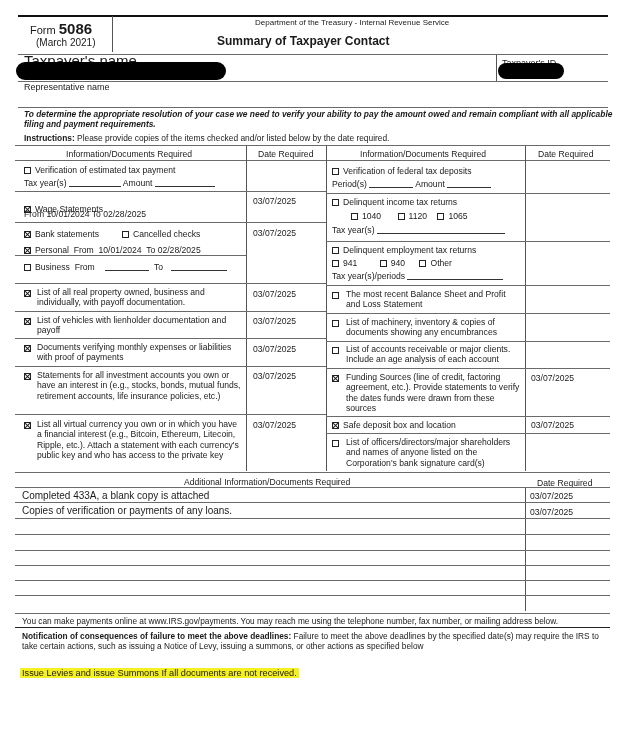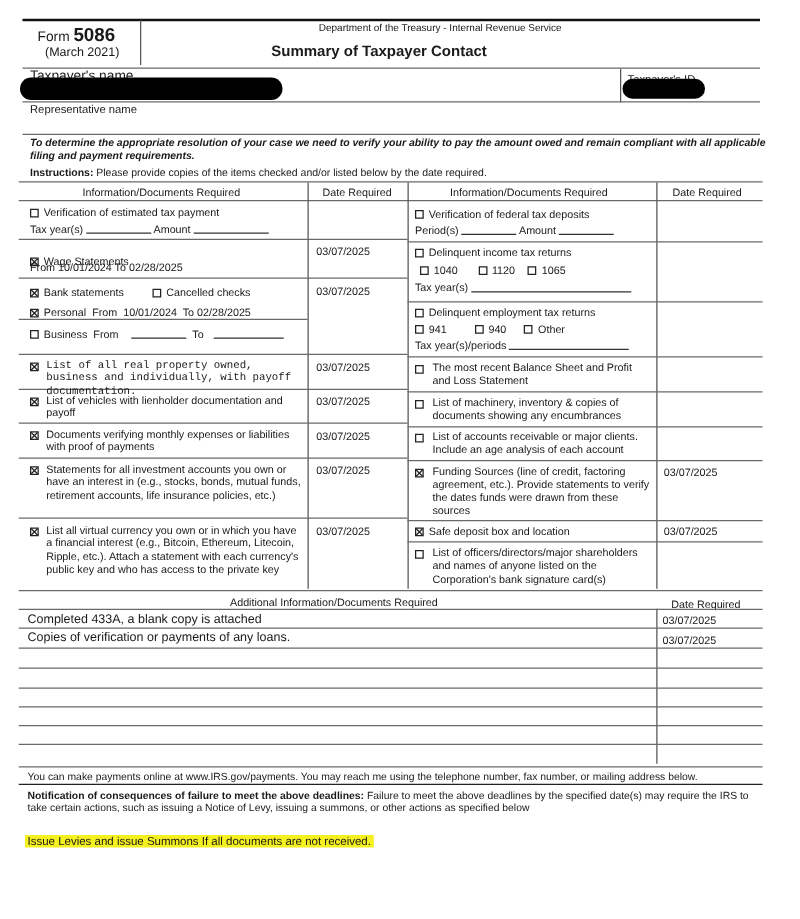--- a/index.html
+++ b/index.html
@@ -22,21 +22,21 @@
 <body>
 
 <div class="hline thick" style="left:18px; top:15px; width:590px;"></div>
 <div class="t" style="left:30px; top:22px; font-size:11px; line-height:14px;"><span>Form</span> <b style="font-size:15px;">5086</b></div>
 <div class="t" style="left:36px; top:38px; font-size:10px;">(March 2021)</div>
 <div class="vline" style="left:112px; top:16px; height:36px;"></div>
 <div class="t" style="left:255px; top:18px; font-size:8px;">Department of the Treasury - Internal Revenue Service</div>
 <div class="t" style="left:217px; top:31px; font-size:12px; line-height:20px; font-weight:bold;">Summary of Taxpayer Contact</div>
 
 <div class="hline" style="left:18px; top:54px; width:590px;"></div>
-<div class="t" style="left:24px; top:56px; font-size:11px;">Taxpayer's name</div>
+<div class="t" style="left:24px; top:56px; font-size:15px;">Taxpayer's name</div>
 <div class="redact" style="left:16px; top:62px; width:210px; height:18px;"></div>
 <div class="vline" style="left:496px; top:55px; height:27px;"></div>
 <div class="t" style="left:502px; top:58px; font-size:9px;">Taxpayer's ID</div>
 <div class="redact" style="left:498px; top:63px; width:66px; height:16px;"></div>
 <div class="hline" style="left:18px; top:81px; width:590px;"></div>
 <div class="t" style="left:24px; top:82px; font-size:9px;">Representative name</div>
 <div class="hline" style="left:18px; top:107px; width:590px;"></div>
 
 <div class="wrap" style="left:24px; top:109px; width:590px; font-weight:bold; font-style:italic; font-size:8.4px;">To determine the appropriate resolution of your case we need to verify your ability to pay the amount owed and remain compliant with all applicable filing and payment requirements.</div>
 <div class="t" style="left:24px; top:133px; font-size:8.4px;"><b>Instructions:</b> <span>Please provide copies of the items checked and/or listed below by the date required.</span></div>
@@ -77,21 +77,21 @@
 <div class="t" style="left:24px; top:209px;">From  10/01/2024 To 02/28/2025</div>
 <div class="t" style="left:253px; top:196px;">03/07/2025</div>
 
 <div class="t" style="left:24px; top:229px;"><span class="cb x"></span><span>Bank statements</span></div>
 <div class="t" style="left:122px; top:229px;"><span class="cb"></span><span>Cancelled checks</span></div>
 <div class="t" style="left:253px; top:228px;">03/07/2025</div>
 <div class="t" style="left:24px; top:245px;"><span class="cb x"></span><span>Personal</span>&nbsp; <span>From</span>&nbsp; <span>10/01/2024</span>&nbsp; <span>To</span>&nbsp;<span>02/28/2025</span></div>
 <div class="t" style="left:24px; top:262px;"><span class="cb"></span><span>Business</span>&nbsp; <span>From</span> <span class="blank" style="width:44px; margin-left:8px;"></span> &nbsp;<span>To</span> <span class="blank" style="width:56px; margin-left:6px;"></span></div>
 
 <div class="t" style="left:24px; top:288px;"><span class="cb x"></span></div>
-<div class="wrap" style="left:37px; top:287px; width:205px;font-family:Liberation Mono, monospace;">List of all real property owned, business and individually, with payoff documentation.</div>
+<div class="wrap" style="left:37px; top:287px; width:205px;">List of all real property owned, business and individually, with payoff documentation.</div>
 <div class="t" style="left:253px; top:289px;">03/07/2025</div>
 
 <div class="t" style="left:24px; top:316px;"><span class="cb x"></span></div>
 <div class="wrap" style="left:37px; top:315px; width:205px;">List of vehicles with lienholder documentation and payoff</div>
 <div class="t" style="left:253px; top:316px;">03/07/2025</div>
 
 <div class="t" style="left:24px; top:343px;"><span class="cb x"></span></div>
 <div class="wrap" style="left:37px; top:342px; width:210px;">Documents verifying monthly expenses or liabilities with proof of payments</div>
 <div class="t" style="left:253px; top:344px;">03/07/2025</div>
 
@@ -100,21 +100,21 @@
 <div class="t" style="left:253px; top:371px;">03/07/2025</div>
 
 <div class="t" style="left:24px; top:420px;"><span class="cb x"></span></div>
 <div class="wrap" style="left:37px; top:419px; width:205px;">List all virtual currency you own or in which you have a financial interest (e.g., Bitcoin, Ethereum, Litecoin, Ripple, etc.). Attach a statement with each currency's public key and who has access to the private key</div>
 <div class="t" style="left:253px; top:420px;">03/07/2025</div>
 
 <div class="t" style="left:332px; top:166px;"><span class="cb"></span><span>Verification of federal tax deposits</span></div>
 <div class="t" style="left:332px; top:179px;text-align:center;"><span>Period(s)</span> <span class="blank" style="width:44px;"></span> <span>Amount</span> <span class="blank" style="width:44px;"></span></div>
 
 <div class="t" style="left:332px; top:197px;"><span class="cb"></span><span>Delinquent income tax returns</span></div>
-<div class="t" style="left:336px; top:211px;">
+<div class="t" style="left:351px; top:211px;">
   <span><span class="cb"></span><span>1040</span></span>
   <span style="margin-left:14px;"><span class="cb"></span><span>1120</span></span>
   <span style="margin-left:8px;"><span class="cb"></span><span>1065</span></span>
 </div>
 <div class="t" style="left:332px; top:225px;"><span>Tax year(s)</span> <span class="blank" style="width:128px;"></span></div>
 
 <div class="t" style="left:332px; top:245px;"><span class="cb"></span><span>Delinquent employment tax returns</span></div>
 <div class="t" style="left:332px; top:258px;">
   <span><span class="cb"></span><span>941</span></span>
   <span style="margin-left:20px;"><span class="cb"></span><span>940</span></span>

